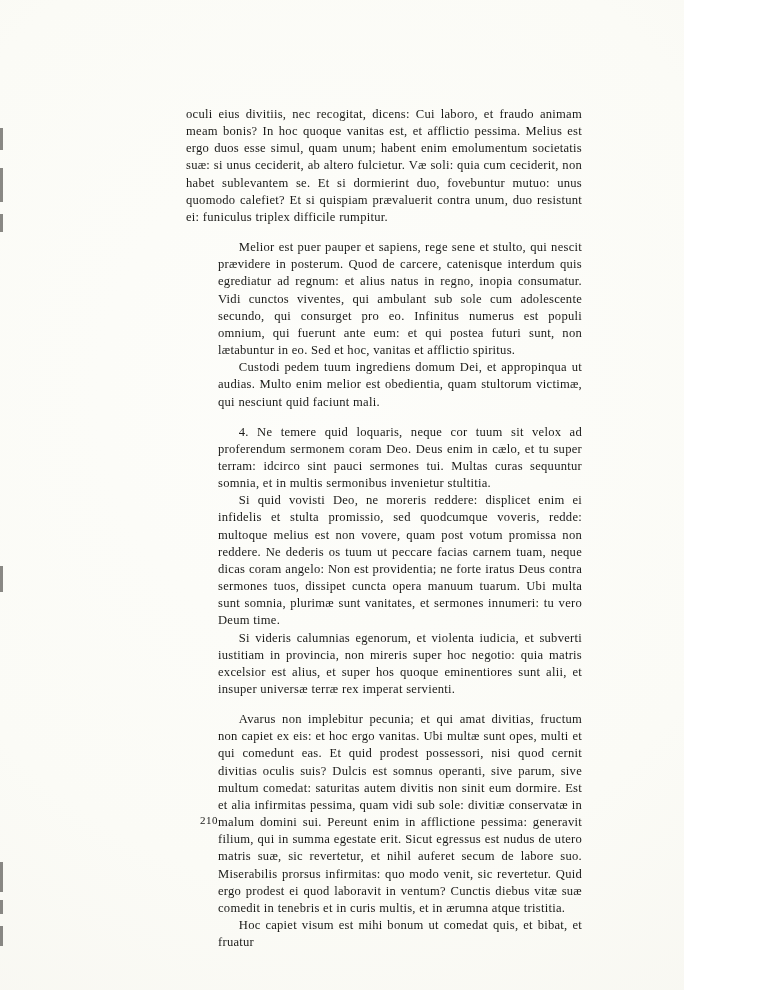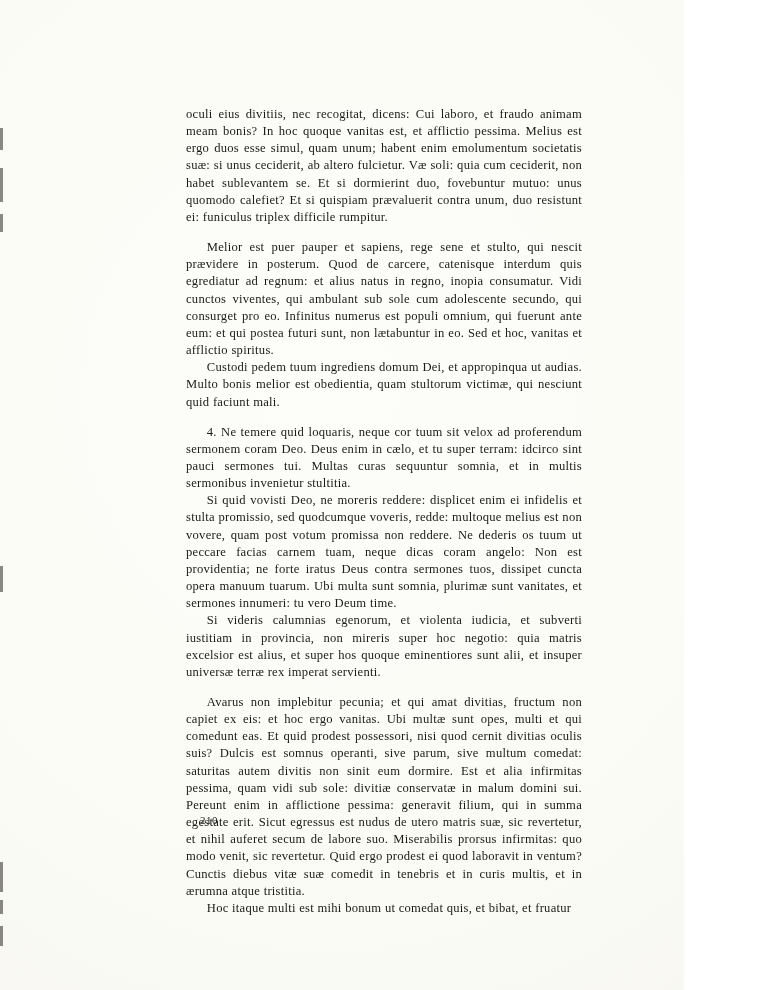--- a/index.html
+++ b/index.html
@@ -55,21 +55,21 @@
     font-size: 12.6px;
     line-height: 17.15px;
     color: #1a1a18;
     text-align: justify;
     text-justify: inter-word;
     letter-spacing: 0.02em;
     word-spacing: 0.01em;
     -webkit-font-smoothing: antialiased;
   }
 
-  p.para.indented { text-indent: 1.65em; }
+  p.para.indented { text-indent: 1.65em; margin-left: 32px; }
 
   
   p.para.group-gap { margin-top: 13px; }
 
   .folio {
     position: absolute;
     left: 200px;
     top: 814px;
     font-family: "Liberation Serif", "DejaVu Serif", serif;
     font-size: 11px;
@@ -88,23 +88,23 @@
   <div class="scan-edge e2"></div>
   <div class="scan-edge e3"></div>
   <div class="scan-edge e4"></div>
   <div class="scan-edge e5"></div>
   <div class="scan-edge e6"></div>
   <div class="scan-edge e7"></div>
 
   <div class="text-block">
     <p class="para">oculi eius divitiis, nec recogitat, dicens: Cui laboro, et fraudo animam meam bonis? In hoc quoque vanitas est, et afflictio pessima. Melius est ergo duos esse simul, quam unum; habent enim emolumentum societatis suæ: si unus ceciderit, ab altero fulcietur. Væ soli: quia cum ceciderit, non habet sublevantem se. Et si dormierint duo, fovebuntur mutuo: unus quomodo calefiet? Et si quispiam prævaluerit contra unum, duo resistunt ei: funiculus triplex difficile rumpitur.</p>
     <p class="para indented group-gap">Melior est puer pauper et sapiens, rege sene et stulto, qui nescit prævidere in posterum. Quod de carcere, catenisque interdum quis egrediatur ad regnum: et alius natus in regno, inopia consumatur. Vidi cunctos viventes, qui ambulant sub sole cum adolescente secundo, qui consurget pro eo. Infinitus numerus est populi omnium, qui fuerunt ante eum: et qui postea futuri sunt, non lætabuntur in eo. Sed et hoc, vanitas et afflictio spiritus.</p>
-    <p class="para indented">Custodi pedem tuum ingrediens domum Dei, et appropinqua ut audias. Multo bonis melior est obedientia, quam stultorum victimæ, qui nesciunt quid faciunt mali.</p>
+    <p class="para indented">Custodi pedem tuum ingrediens domum Dei, et appropinqua ut audias. Multo enim melior est obedientia, quam stultorum victimæ, qui nesciunt quid faciunt mali.</p>
     <p class="para indented group-gap">4. Ne temere quid loquaris, neque cor tuum sit velox ad proferendum sermonem coram Deo. Deus enim in cælo, et tu super terram: idcirco sint pauci sermones tui. Multas curas sequuntur somnia, et in multis sermonibus invenietur stultitia.</p>
     <p class="para indented">Si quid vovisti Deo, ne moreris reddere: displicet enim ei infidelis et stulta promissio, sed quodcumque voveris, redde: multoque melius est non vovere, quam post votum promissa non reddere. Ne dederis os tuum ut peccare facias carnem tuam, neque dicas coram angelo: Non est providentia; ne forte iratus Deus contra sermones tuos, dissipet cuncta opera manuum tuarum. Ubi multa sunt somnia, plurimæ sunt vanitates, et sermones innumeri: tu vero Deum time.</p>
     <p class="para indented">Si videris calumnias egenorum, et violenta iudicia, et subverti iustitiam in provincia, non mireris super hoc negotio: quia matris excelsior est alius, et super hos quoque eminentiores sunt alii, et insuper universæ terræ rex imperat servienti.</p>
     <p class="para indented group-gap">Avarus non implebitur pecunia; et qui amat divitias, fructum non capiet ex eis: et hoc ergo vanitas. Ubi multæ sunt opes, multi et qui comedunt eas. Et quid prodest possessori, nisi quod cernit divitias oculis suis? Dulcis est somnus operanti, sive parum, sive multum comedat: saturitas autem divitis non sinit eum dormire. Est et alia infirmitas pessima, quam vidi sub sole: divitiæ conservatæ in malum domini sui. Pereunt enim in afflictione pessima: generavit filium, qui in summa egestate erit. Sicut egressus est nudus de utero matris suæ, sic revertetur, et nihil auferet secum de labore suo. Miserabilis prorsus infirmitas: quo modo venit, sic revertetur. Quid ergo prodest ei quod laboravit in ventum? Cunctis diebus vitæ suæ comedit in tenebris et in curis multis, et in ærumna atque tristitia.</p>
-    <p class="para indented">Hoc itaque multi est mihi bonum ut comedat quis, et bibat, et fruatur</p>
+    <p class="para indented">Hoc capiet visum est mihi bonum ut comedat quis, et bibat, et fruatur</p>
   </div>
 
   <div class="folio">210</div>
 
 </div>
 
 </body></html>

